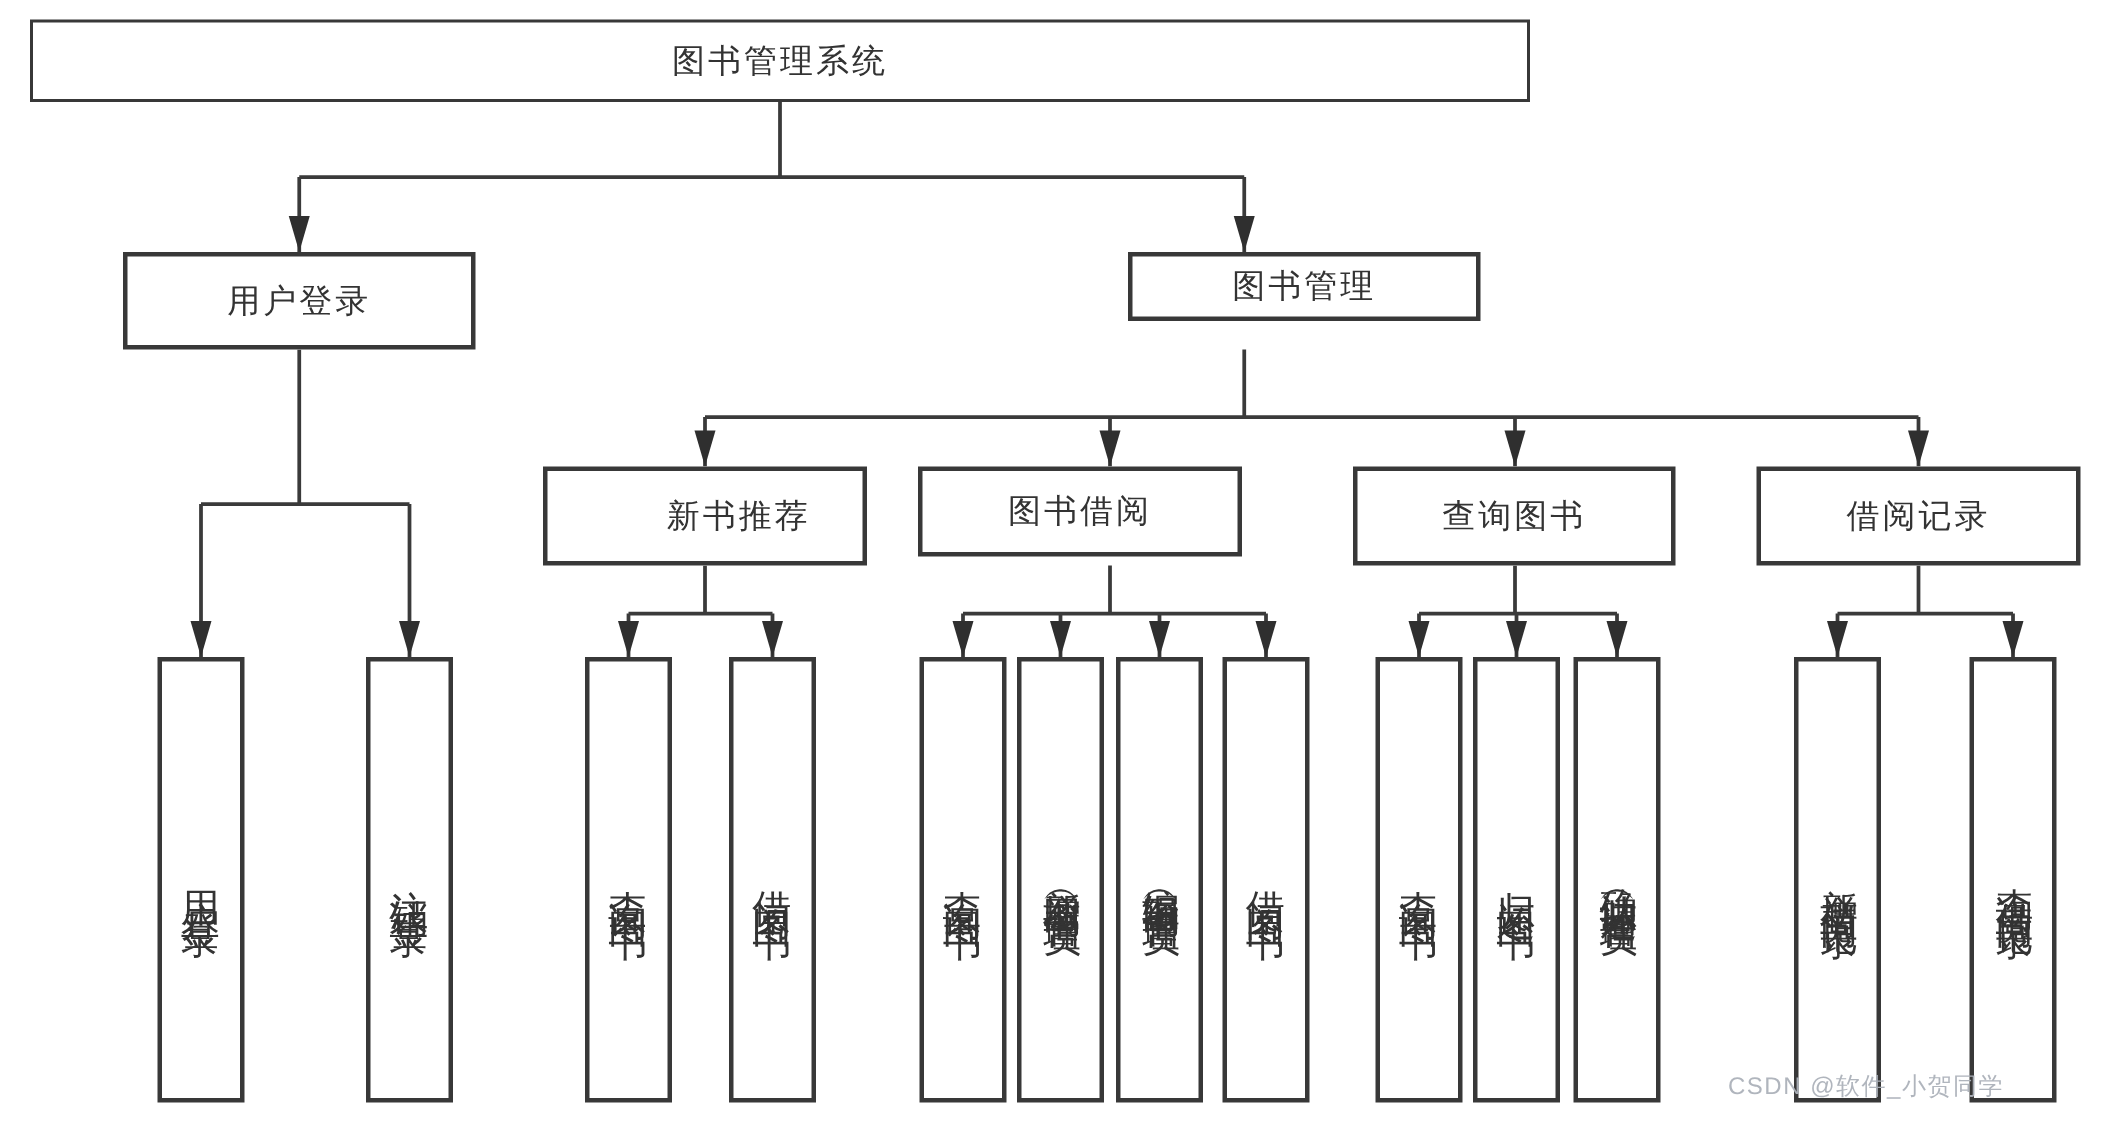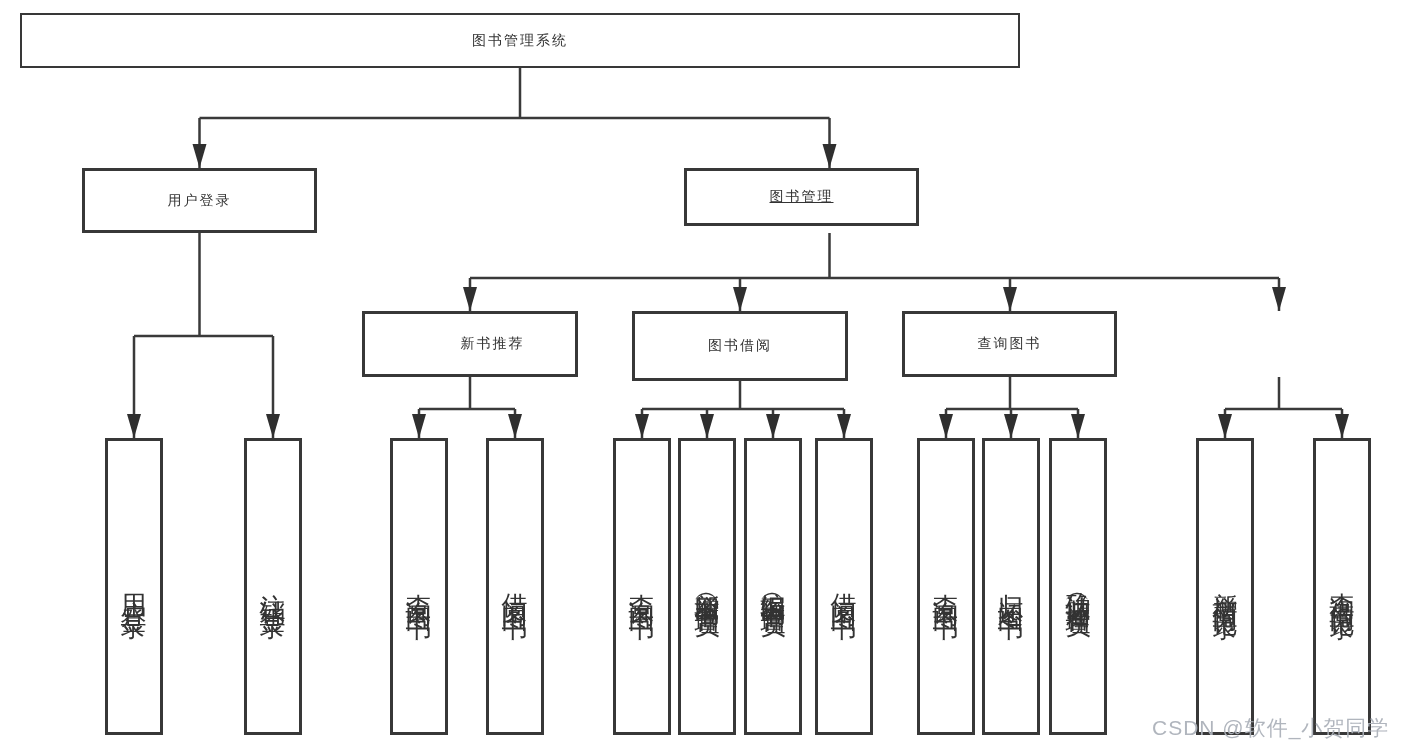--- a/index.html
+++ b/index.html
@@ -7,44 +7,44 @@
     position:relative; width:1405px; height:747px; background:#ffffff;
     font-family:"Liberation Sans","DejaVu Sans",sans-serif; overflow:hidden;
   }
   .connectors { position:absolute; left:0; top:0; width:1405px; height:747px; z-index:1; }
   .box {
     position:absolute; box-sizing:border-box; background:#ffffff;
     border:3px solid #383838; color:#333333; z-index:2;
     display:flex; align-items:center; justify-content:center; text-align:center;
   }
   .box.root { border-width:2px; }
-  .h { font-size:14px; letter-spacing:2px; white-space:nowrap; }
+  .h { font-size:22px; letter-spacing:2px; white-space:nowrap; }
   .v {
     writing-mode:vertical-rl; font-size:26px; letter-spacing:7px;
     line-height:1; white-space:nowrap;
   }
   .v.mid  { font-size:25px; letter-spacing:5px; }
   .v.long { font-size:25px; letter-spacing:3px; }
   
   .n-root { left:20px;  top:13px;  width:1000px; height:55px; }
   .n-l2a  { left:82px;  top:168px; width:235px;  height:65px; }
-  .n-l2b  { left:684px; top:168px; width:235px;  height:58px;text-decoration:underline; }
+  .n-l2b  { left:752px; top:168px; width:235px;  height:46px; }
   .n-l3a  { left:362px; top:311px; width:216px;  height:66px;padding-left:45px; }
-  .n-l3b  { left:632px; top:311px; width:216px;  height:70px; }
+  .n-l3b  { left:612px; top:311px; width:216px;  height:60px; }
   .n-l3c  { left:902px; top:311px; width:215px;  height:66px; }
   .n-l3d  { left:1171px;top:311px; width:216px;  height:66px; }
   .leaf   { top:438px; width:58px; height:297px; }
   .n-u1 { left:105px; }  .n-u2 { left:244px; }
   .n-n1 { left:390px; }  .n-n2 { left:486px; }
   .n-b1 { left:613px; }  .n-b2 { left:678px; }  .n-b3 { left:744px; }  .n-b4 { left:815px; }
   .n-c1 { left:917px; }  .n-c2 { left:982px; }  .n-c3 { left:1049px; }
   .n-r1 { left:1196px; } .n-r2 { left:1313px; }
   .watermark {
     position:absolute; left:1152px; top:714px; z-index:5;
-    font-size:21px; color:rgba(172,177,185,0.95); letter-spacing:1px; white-space:nowrap;
+    font-size:16px; color:rgba(172,177,185,0.95); letter-spacing:1px; white-space:nowrap;
   }
 </style>
 </head>
 <body>
 
 <div class="canvas">
 
   <svg class="connectors" viewBox="0 0 1405 747" xmlns="http://www.w3.org/2000/svg">
     <g stroke="#3a3a3a" stroke-width="2.5" fill="none">
       <path d="M520 68 V118 M199.5 118 H829.5 M199.5 118 V168 M829.5 118 V168"></path>
@@ -91,20 +91,23 @@
 
   <div class="box n-l3a">
     <span class="h">新书推荐</span>
   </div>
   <div class="box n-l3b">
     <span class="h">图书借阅</span>
   </div>
   <div class="box n-l3c">
     <span class="h">查询图书</span>
   </div>
+  <div class="box n-l3d">
+    <span class="h">借阅记录</span>
+  </div>
 
   <div class="box leaf n-u1">
     <span class="v">用户登录</span>
   </div>
   <div class="box leaf n-u2">
     <span class="v">注销登录</span>
   </div>
 
   <div class="box leaf n-n1">
     <span class="v">查询图书</span>

